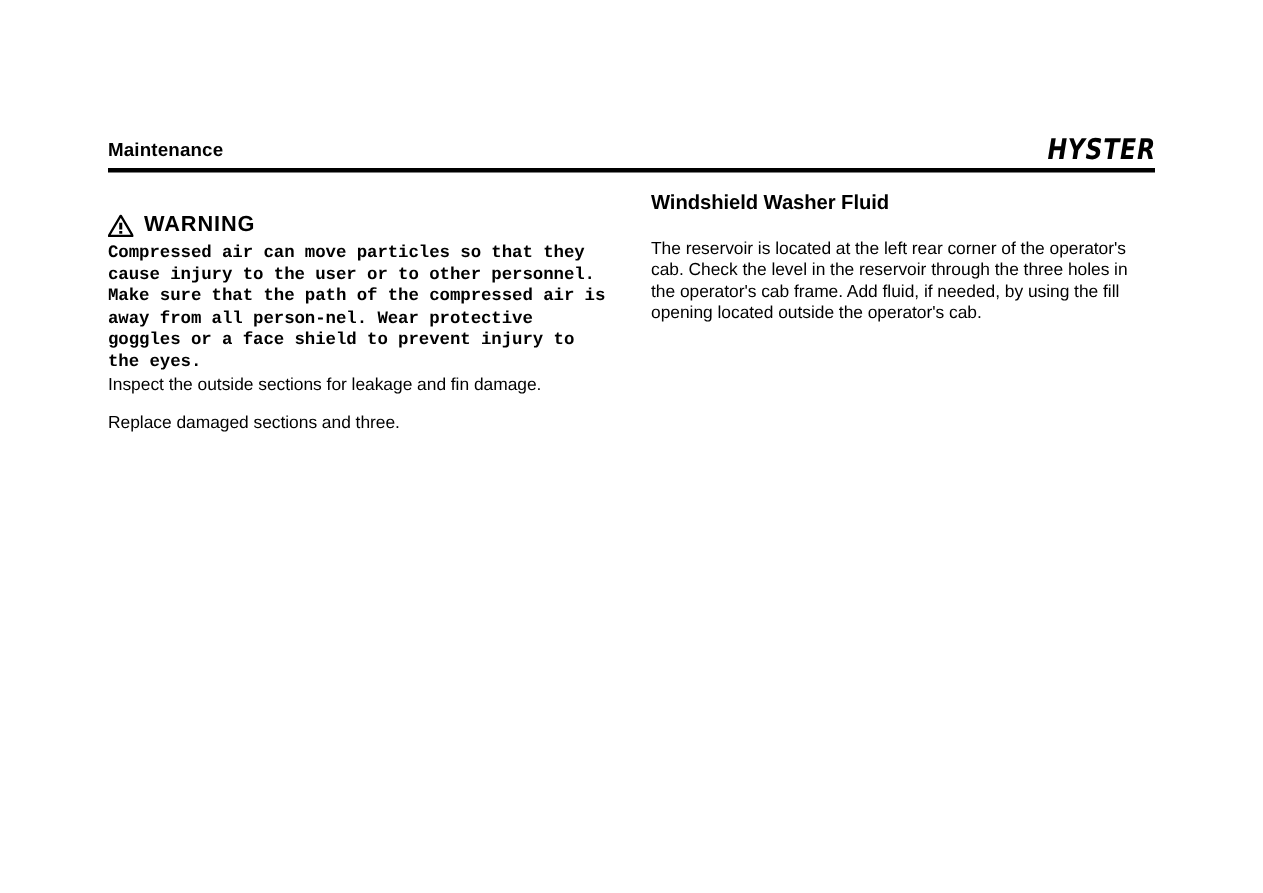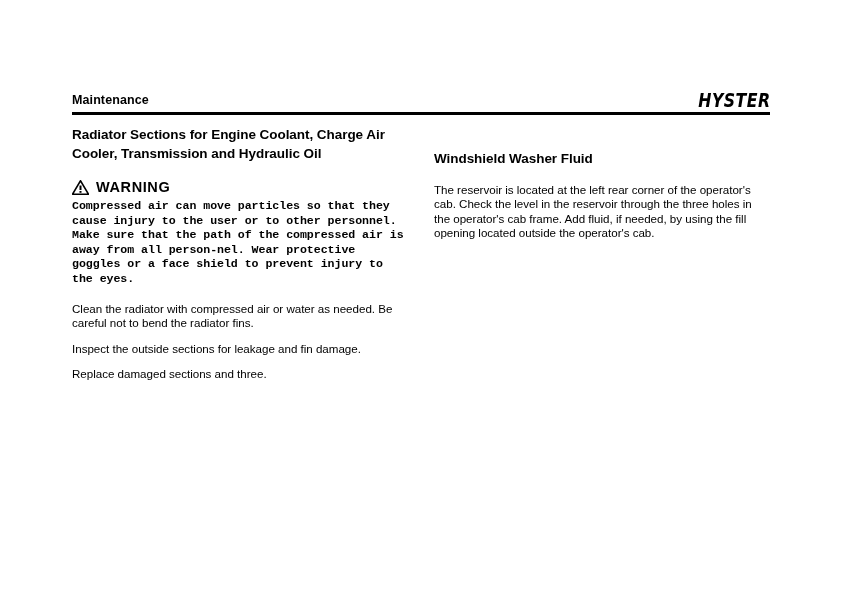--- a/index.html
+++ b/index.html
@@ -66,21 +66,20 @@
     position: absolute;
     top: 126px;
   }
   .col-left {
     left: 72px;
     width: 336px;
   }
   .col-right {
     left: 434px;
     width: 336px;
-    margin-top: 24px;
   }
 
   .section-heading {
     font-size: 13.5px;
     font-weight: bold;
     line-height: 18.5px;
     letter-spacing: -0.05px;
     margin: 0 0 0 0;
   }
 
@@ -149,35 +148,33 @@
 <div class="page">
 
   <div class="header">
     <div class="header-title">Maintenance</div>
     <div class="header-logo">HYSTER</div>
   </div>
   <div class="header-rule"></div>
 
   <div class="col col-left">
 
-    <h2 class="section-heading">Radiator Sections for Engine Coolant, Charge Air Cooler, Transmission and Hydraulic Oil</h2>
 
     <div class="warning-block">
       <div class="warning-head">
         <svg class="warning-icon" viewBox="0 0 34 30">
           <path d="M17 1.5 L33 28.5 L1 28.5 Z" fill="#ffffff" stroke="#000000" stroke-width="3" stroke-linejoin="round"></path>
           <rect x="15" y="11" width="4" height="9" fill="#000000"></rect>
           <rect x="15" y="22" width="4" height="3.6" fill="#000000"></rect>
         </svg>
         <span class="warning-label">WARNING</span>
       </div>
       <p class="warning-text">Compressed air can move particles so that they cause injury to the user or to other personnel. Make sure that the path of the compressed air is away from all person-nel. Wear protective goggles or a face shield to prevent injury to the eyes.</p>
     </div>
 
-    <p class="body-para para-gap-large">Clean the radiator with compressed air or water as needed. Be careful not to bend the radiator fins.</p>
     <p class="body-para">Inspect the outside sections for leakage and fin damage.</p>
     <p class="body-para">Replace damaged sections and three.</p>
   </div>
 
   <div class="col col-right">
     <h2 class="section-heading">Windshield Washer Fluid</h2>
     <p class="body-para right-para">The reservoir is located at the left rear corner of the operator's cab. Check the level in the reservoir through the three holes in the operator's cab frame. Add fluid, if needed, by using the fill opening located outside the operator's cab.</p>
   </div>
 
   <div class="folio">196</div>

